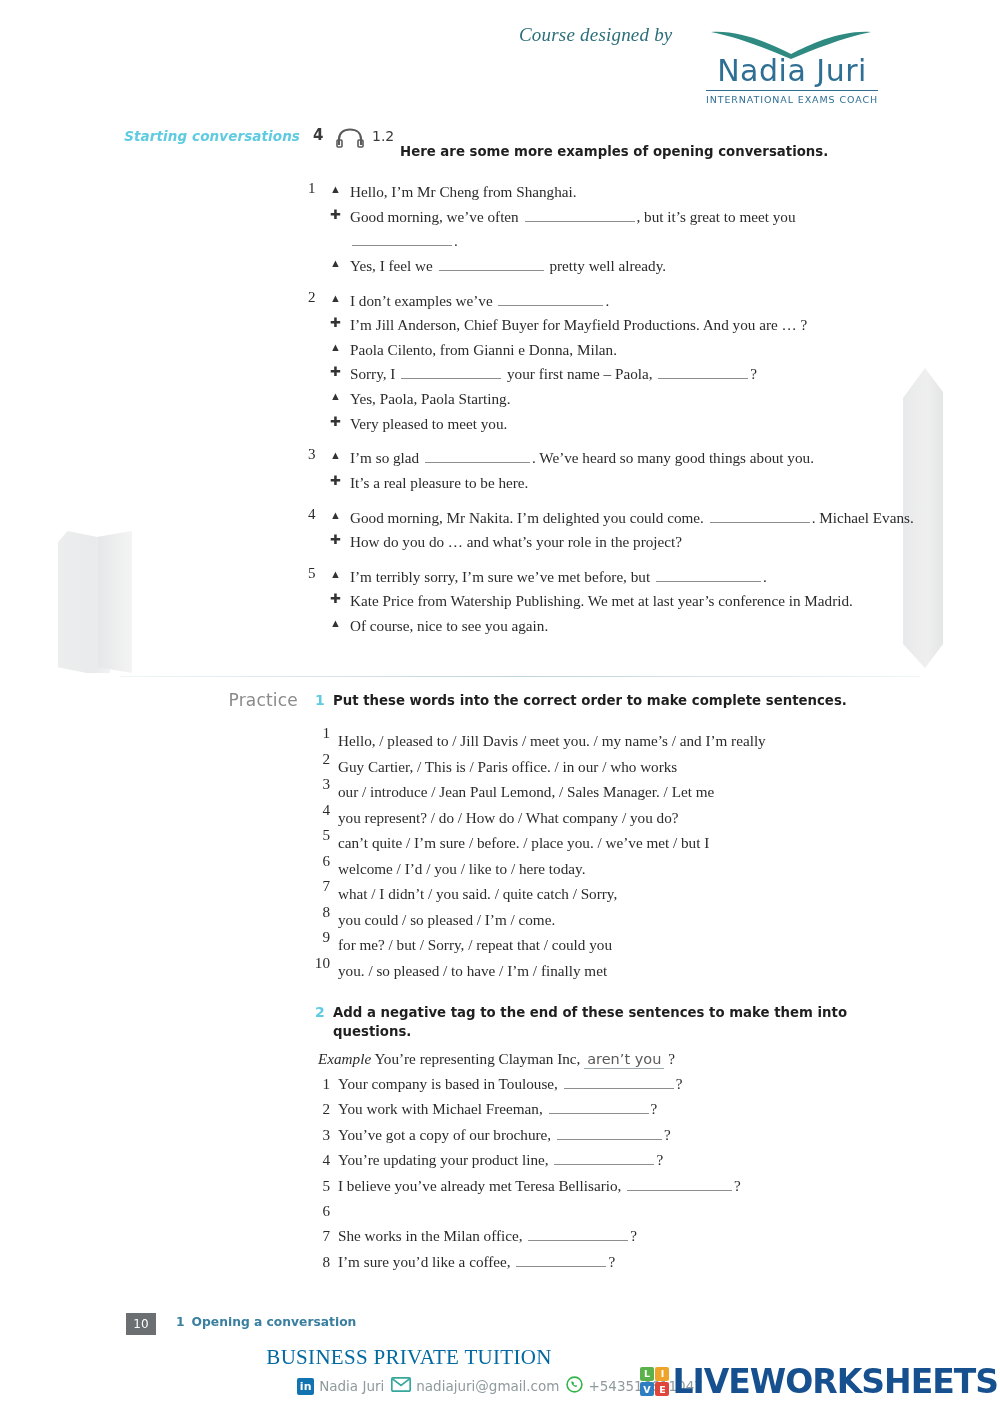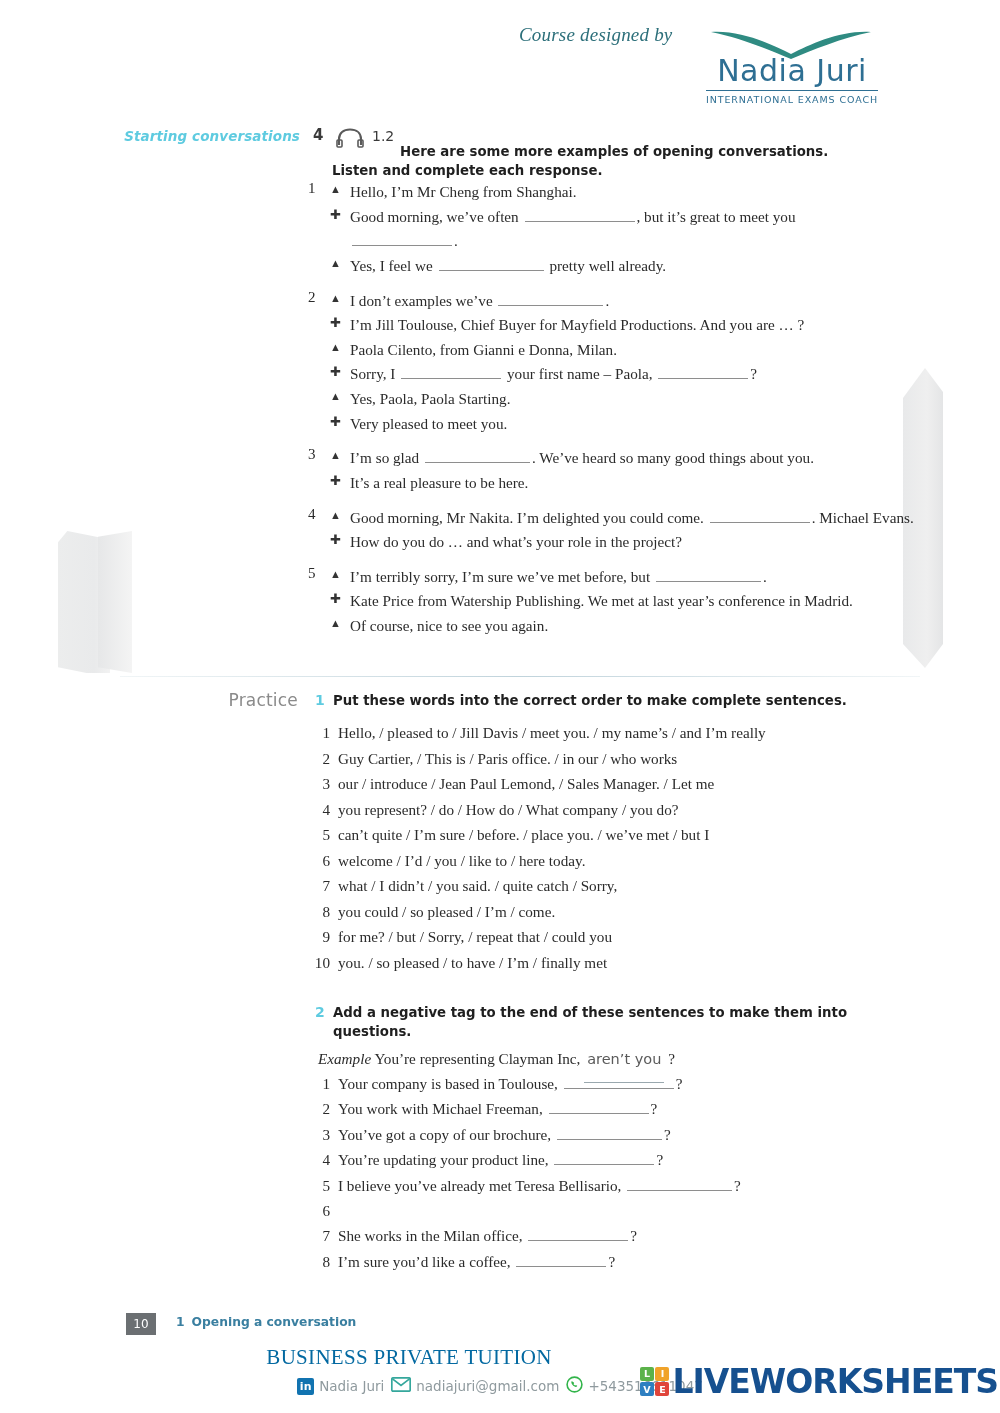--- a/index.html
+++ b/index.html
@@ -215,38 +215,38 @@
     font-family: "Liberation Serif", serif;
     font-size: 15.2px;
     color: #2b2b2b;
   }
   .ol-item .n {
     position: absolute;
     left: 308px;
     width: 22px;
     text-align: right;
   }
-  .ol-item .t { position: absolute; left: 338px; }
+  .ol-item .t { position: absolute; left: 338px; margin-top: 8px; }
 
   
   .ex2-wrap { position: absolute; left: 0; top: 1002px; width: 1000px; }
   .ex2-example {
     position: absolute;
     left: 318px; top: 48px;
     font-family: "Liberation Serif", serif;
     font-size: 15.2px;
     color: #2b2b2b;
   }
   .ex2-example .word-example { font-style: italic; }
   .handwritten {
     font-family: "DejaVu Sans", sans-serif;
     font-size: 14.5px;
     color: #5a5a5a;
     border-bottom: 1px solid #9aa8ae;
-    padding: 0 3px 15px 3px;
+    padding: 0 3px 1px 3px;
   }
   .tag-list { position: absolute; left: 0; top: 1075px; width: 1000px; }
   .tag-item {
     position: relative;
     height: 25.4px;
     font-family: "Liberation Serif", serif;
     font-size: 15.2px;
     color: #2b2b2b;
   }
   .tag-item .n { position: absolute; left: 308px; width: 22px; text-align: right; }
@@ -369,36 +369,35 @@
     <span class="headphone-icon">
       <svg width="28" height="20" viewBox="0 0 28 20">
         <path d="M3,17 L3,11 C3,5 7.5,1.5 14,1.5 C20.5,1.5 25,5 25,11 L25,17" fill="none" stroke="#5a5a5a" stroke-width="2.1"></path>
         <rect x="1" y="12" width="5" height="7" rx="1" fill="none" stroke="#5a5a5a" stroke-width="1.6"></rect>
         <rect x="22" y="12" width="5" height="7" rx="1" fill="none" stroke="#5a5a5a" stroke-width="1.6"></rect>
       </svg>
     </span>
     <div class="track-num">1.2</div>
     <div class="instruction">
       <span>Here are some more examples of opening conversations.</span>
-      <span class="line2">Listen and complete each response.</span>
     </div>
   </div>
 
   <div class="dialogues" id="dialogues">
       <div class="dlg">
         <span class="dlg-num">1</span>
         <div class="turn"><span class="mk">▲</span><span>Hello, I’m Mr Cheng from Shanghai.</span></div>
         <div class="turn"><span class="mk b">✚</span><span>Good morning, we’ve often </span><span class="blank b-110"></span><span>, but it’s great to meet you</span></div>
         <div class="turn"><span class="blank b-100"></span><span>.</span></div>
         <div class="turn"><span class="mk">▲</span><span>Yes, I feel we </span><span class="blank b-105"></span><span> pretty well already.</span></div>
       </div>
       <div class="dlg">
         <span class="dlg-num">2</span>
         <div class="turn"><span class="mk">▲</span><span>I don’t examples we’ve </span><span class="blank b-105"></span><span>.</span></div>
-        <div class="turn"><span class="mk b">✚</span><span>I’m Jill Toulouse, Chief Buyer for Mayfield Productions. And you are … ?</span></div>
+        <div class="turn"><span class="mk b">✚</span><span>I’m Jill Anderson, Chief Buyer for Mayfield Productions. And you are … ?</span></div>
         <div class="turn"><span class="mk">▲</span><span>Paola Cilento, from Gianni e Donna, Milan.</span></div>
         <div class="turn"><span class="mk b">✚</span><span>Sorry, I </span><span class="blank b-100"></span><span> your first name – Paola, </span><span class="blank b-90"></span><span>?</span></div>
         <div class="turn"><span class="mk">▲</span><span>Yes, Paola, Paola Starting.</span></div>
         <div class="turn"><span class="mk b">✚</span><span>Very pleased to meet you.</span></div>
       </div>
       <div class="dlg">
         <span class="dlg-num">3</span>
         <div class="turn"><span class="mk">▲</span><span>I’m so glad </span><span class="blank b-105"></span><span>. We’ve heard so many good things about you.</span></div>
         <div class="turn"><span class="mk b">✚</span><span>It’s a real pleasure to be here.</span></div>
       </div>

